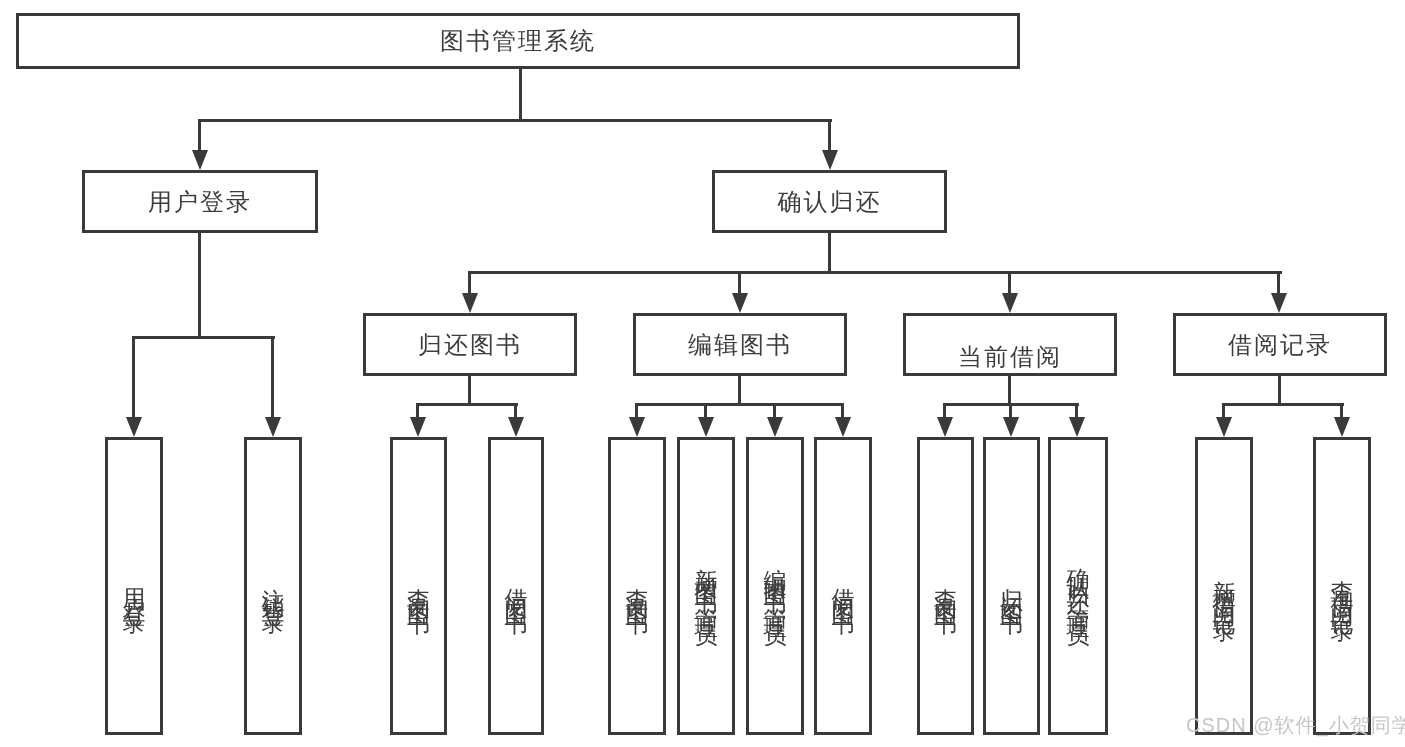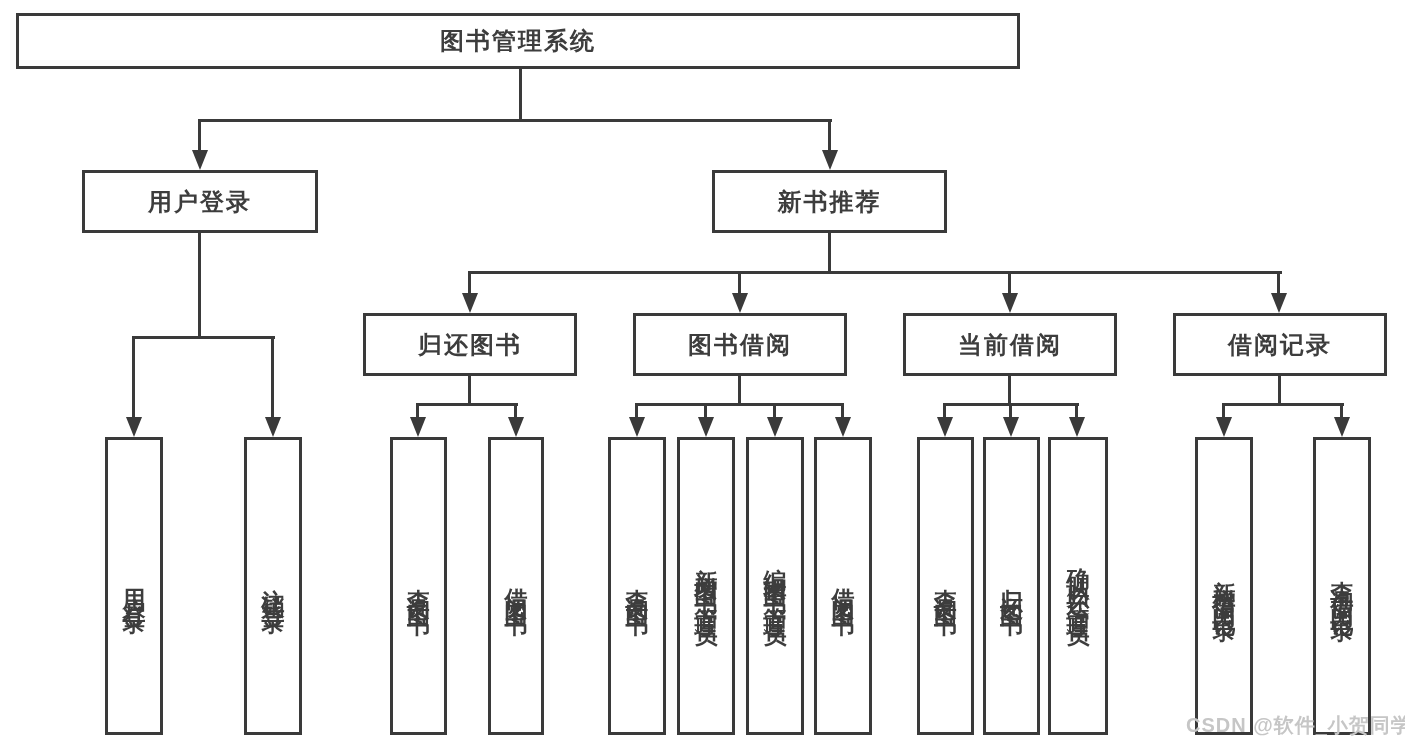--- a/index.html
+++ b/index.html
@@ -1,18 +1,18 @@
 <!DOCTYPE html>
 <html><head>
 <meta charset="utf-8">
 <style>
   html,body { margin:0; padding:0; background:#ffffff; }
   #stage {
     position:relative; width:1405px; height:747px; background:#ffffff;
-    font-family:"Liberation Sans", sans-serif; overflow:hidden;font-weight:bold;
+    font-family:"Liberation Sans", sans-serif; overflow:hidden;
   }
   .box {
     position:absolute; box-sizing:border-box;
     border:3px solid #3a3a3a; background:#ffffff;
     display:flex; align-items:center; justify-content:center;
     color:#3d3d3d;
   }
   .hlabel { font-size:24px; letter-spacing:2px; white-space:nowrap; }
   .vlabel {
     writing-mode:vertical-rl; text-orientation:mixed;
@@ -43,21 +43,21 @@
   <div class="hl" style="left:199px; top:119px; width:633px; height:3px;"></div>
   <div class="vl" style="left:198px; top:119px; width:3px; height:33px;"></div>
   <div class="ah" style="left:192px; top:150px;"></div>
   <div class="vl" style="left:828px; top:119px; width:3px; height:33px;"></div>
   <div class="ah" style="left:822px; top:150px;"></div>
 
   <div class="box" style="left:82px; top:170px; width:236px; height:63px;">
     <span class="hlabel">用户登录</span>
   </div>
   <div class="box" style="left:712px; top:170px; width:235px; height:63px;">
-    <span class="hlabel">新书推荐</span>
+    <span class="hlabel">确认归还</span>
   </div>
 
   <div class="vl" style="left:198px; top:233px; width:3px; height:106px;"></div>
   <div class="hl" style="left:133px; top:336px; width:142px; height:3px;"></div>
   <div class="vl" style="left:132px; top:336px; width:3px; height:83px;"></div>
   <div class="ah" style="left:126px; top:417px;"></div>
   <div class="vl" style="left:271px; top:336px; width:3px; height:83px;"></div>
   <div class="ah" style="left:265px; top:417px;"></div>
 
   <div class="vl" style="left:828px;  top:233px; width:3px; height:41px;"></div>
@@ -68,23 +68,23 @@
   <div class="ah" style="left:732px;  top:293px;"></div>
   <div class="vl" style="left:1008px; top:271px; width:3px; height:24px;"></div>
   <div class="ah" style="left:1002px; top:293px;"></div>
   <div class="vl" style="left:1277px; top:271px; width:3px; height:24px;"></div>
   <div class="ah" style="left:1271px; top:293px;"></div>
 
   <div class="box" style="left:363px; top:313px; width:214px; height:63px;">
     <span class="hlabel">归还图书</span>
   </div>
   <div class="box" style="left:633px; top:313px; width:214px; height:63px;">
-    <span class="hlabel">图书借阅</span>
+    <span class="hlabel">编辑图书</span>
   </div>
-  <div class="box" style="left:903px; top:313px; width:214px; height:63px;">
+  <div class="box" style="left:903px; top:313px; width:214px; height:63px;align-items:flex-end;">
     <span class="hlabel">当前借阅</span>
   </div>
   <div class="box" style="left:1173px; top:313px; width:214px; height:63px;">
     <span class="hlabel">借阅记录</span>
   </div>
 
   <div class="vl" style="left:468px; top:376px; width:3px; height:30px;"></div>
   <div class="hl" style="left:417px; top:403px; width:101px; height:3px;"></div>
   <div class="vl" style="left:416px; top:403px; width:3px; height:16px;"></div>
   <div class="ah" style="left:410px; top:417px;"></div>

